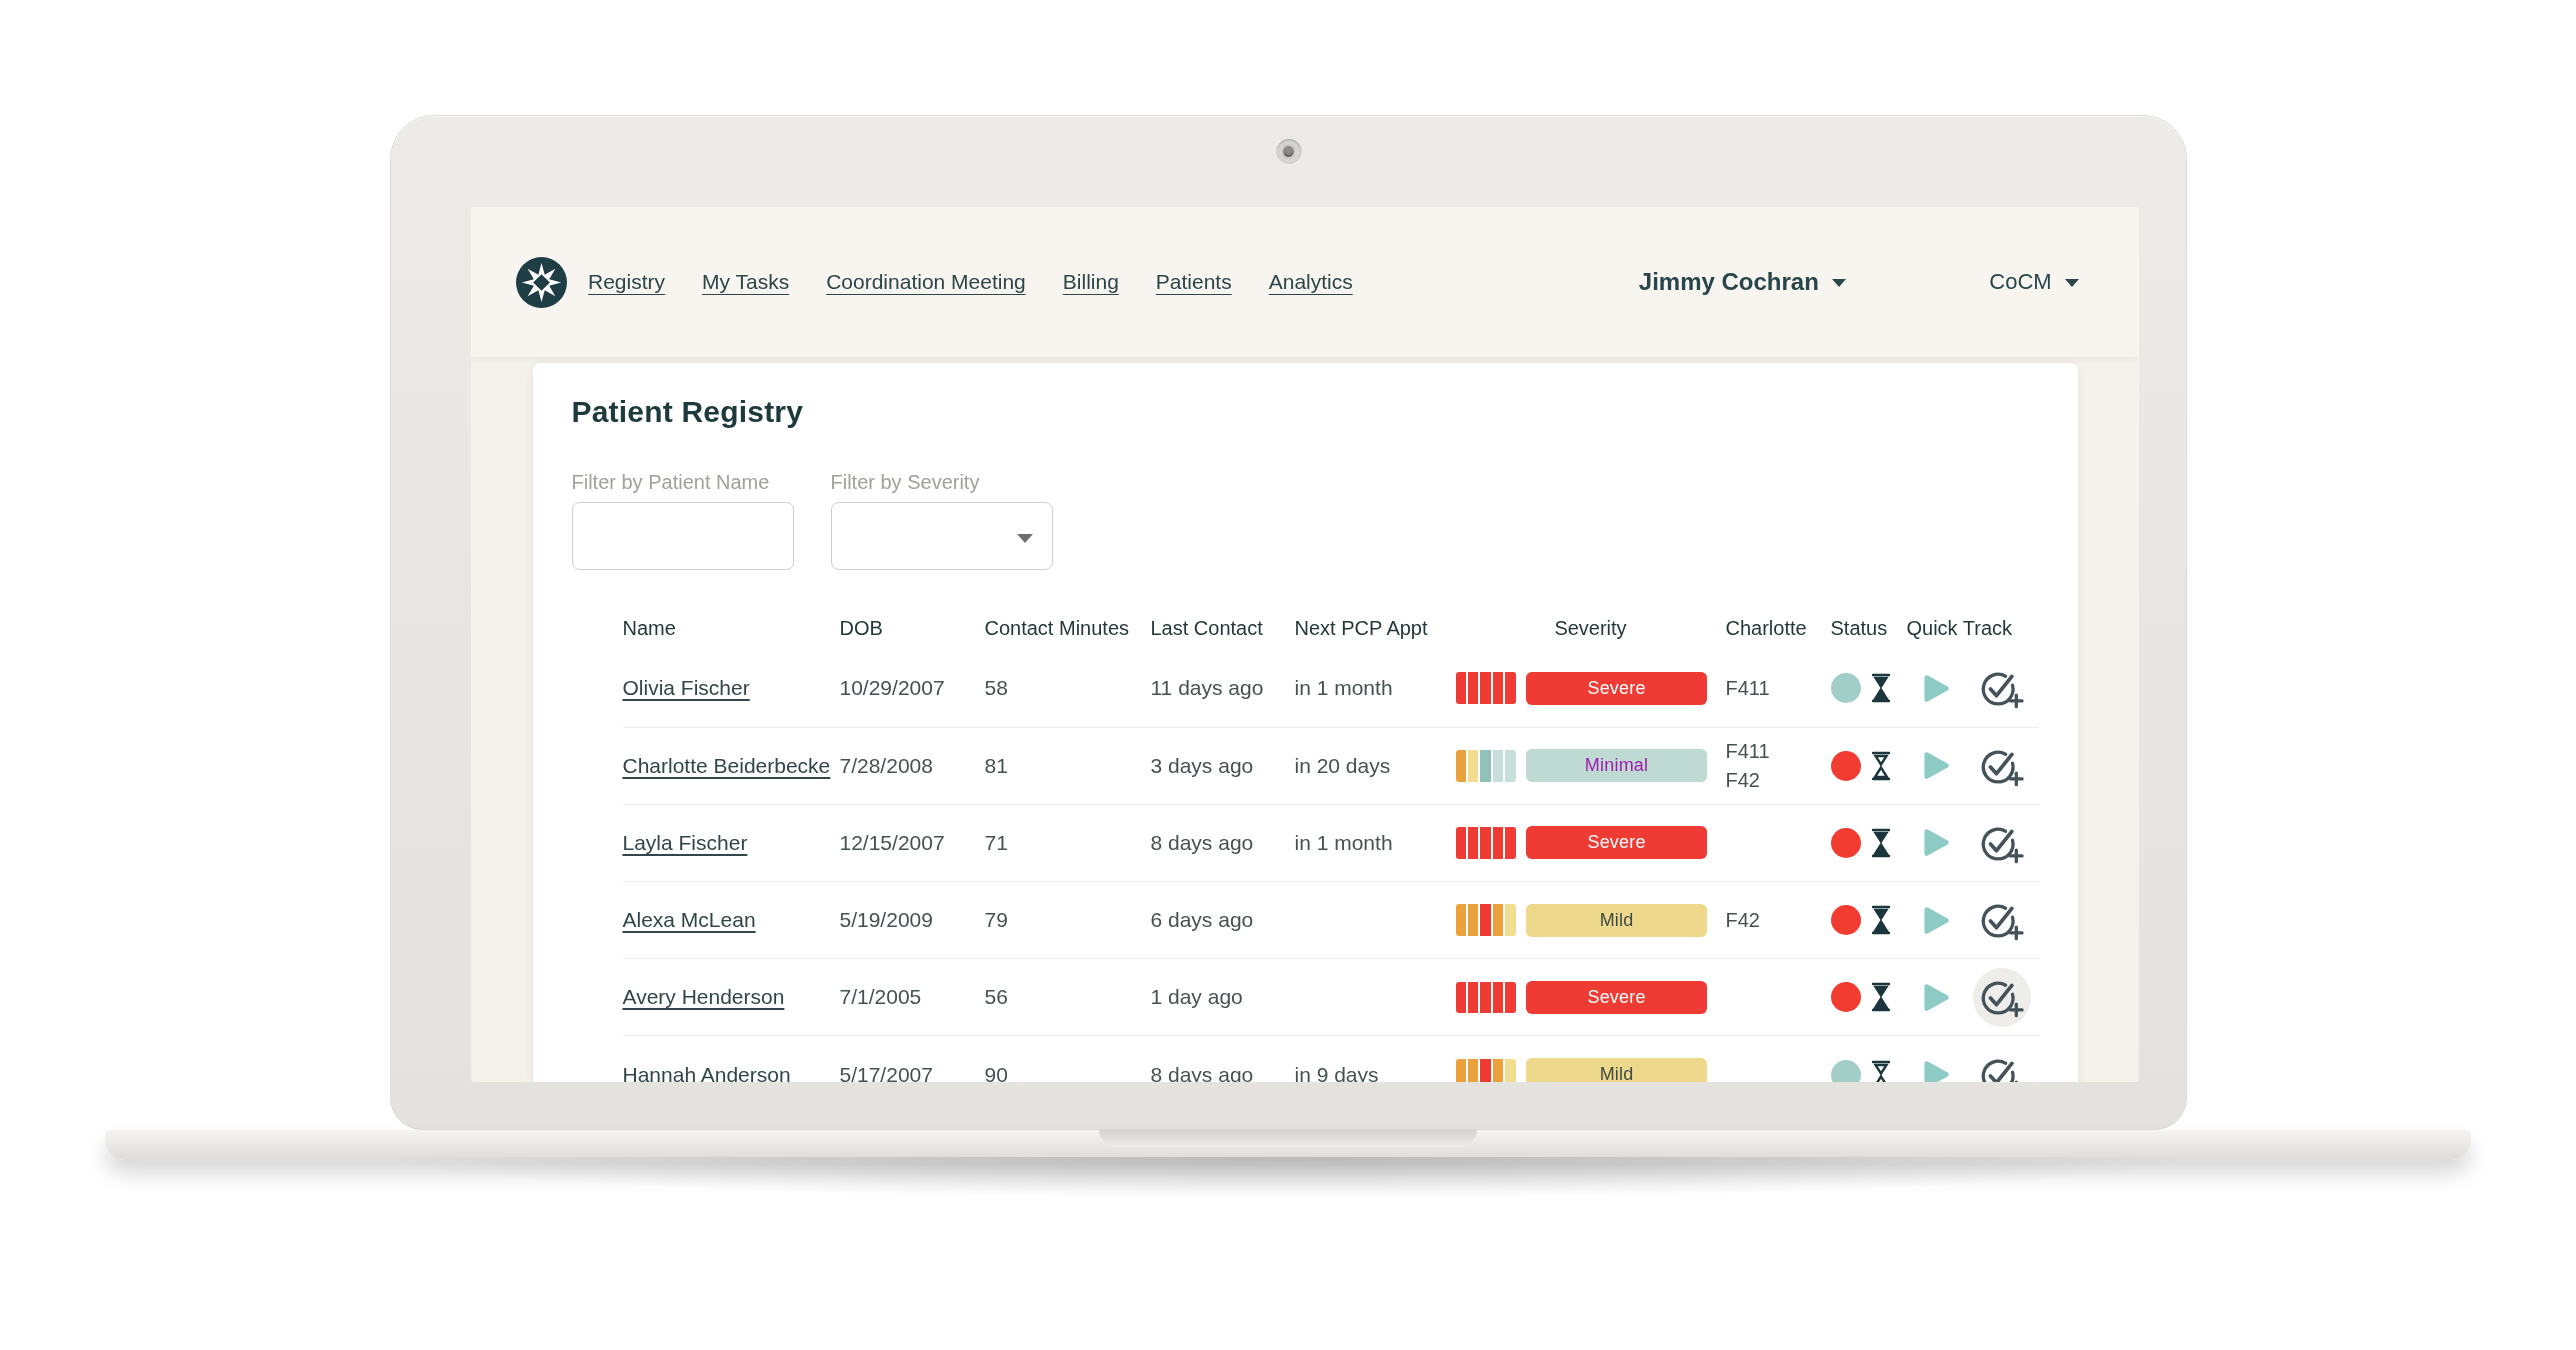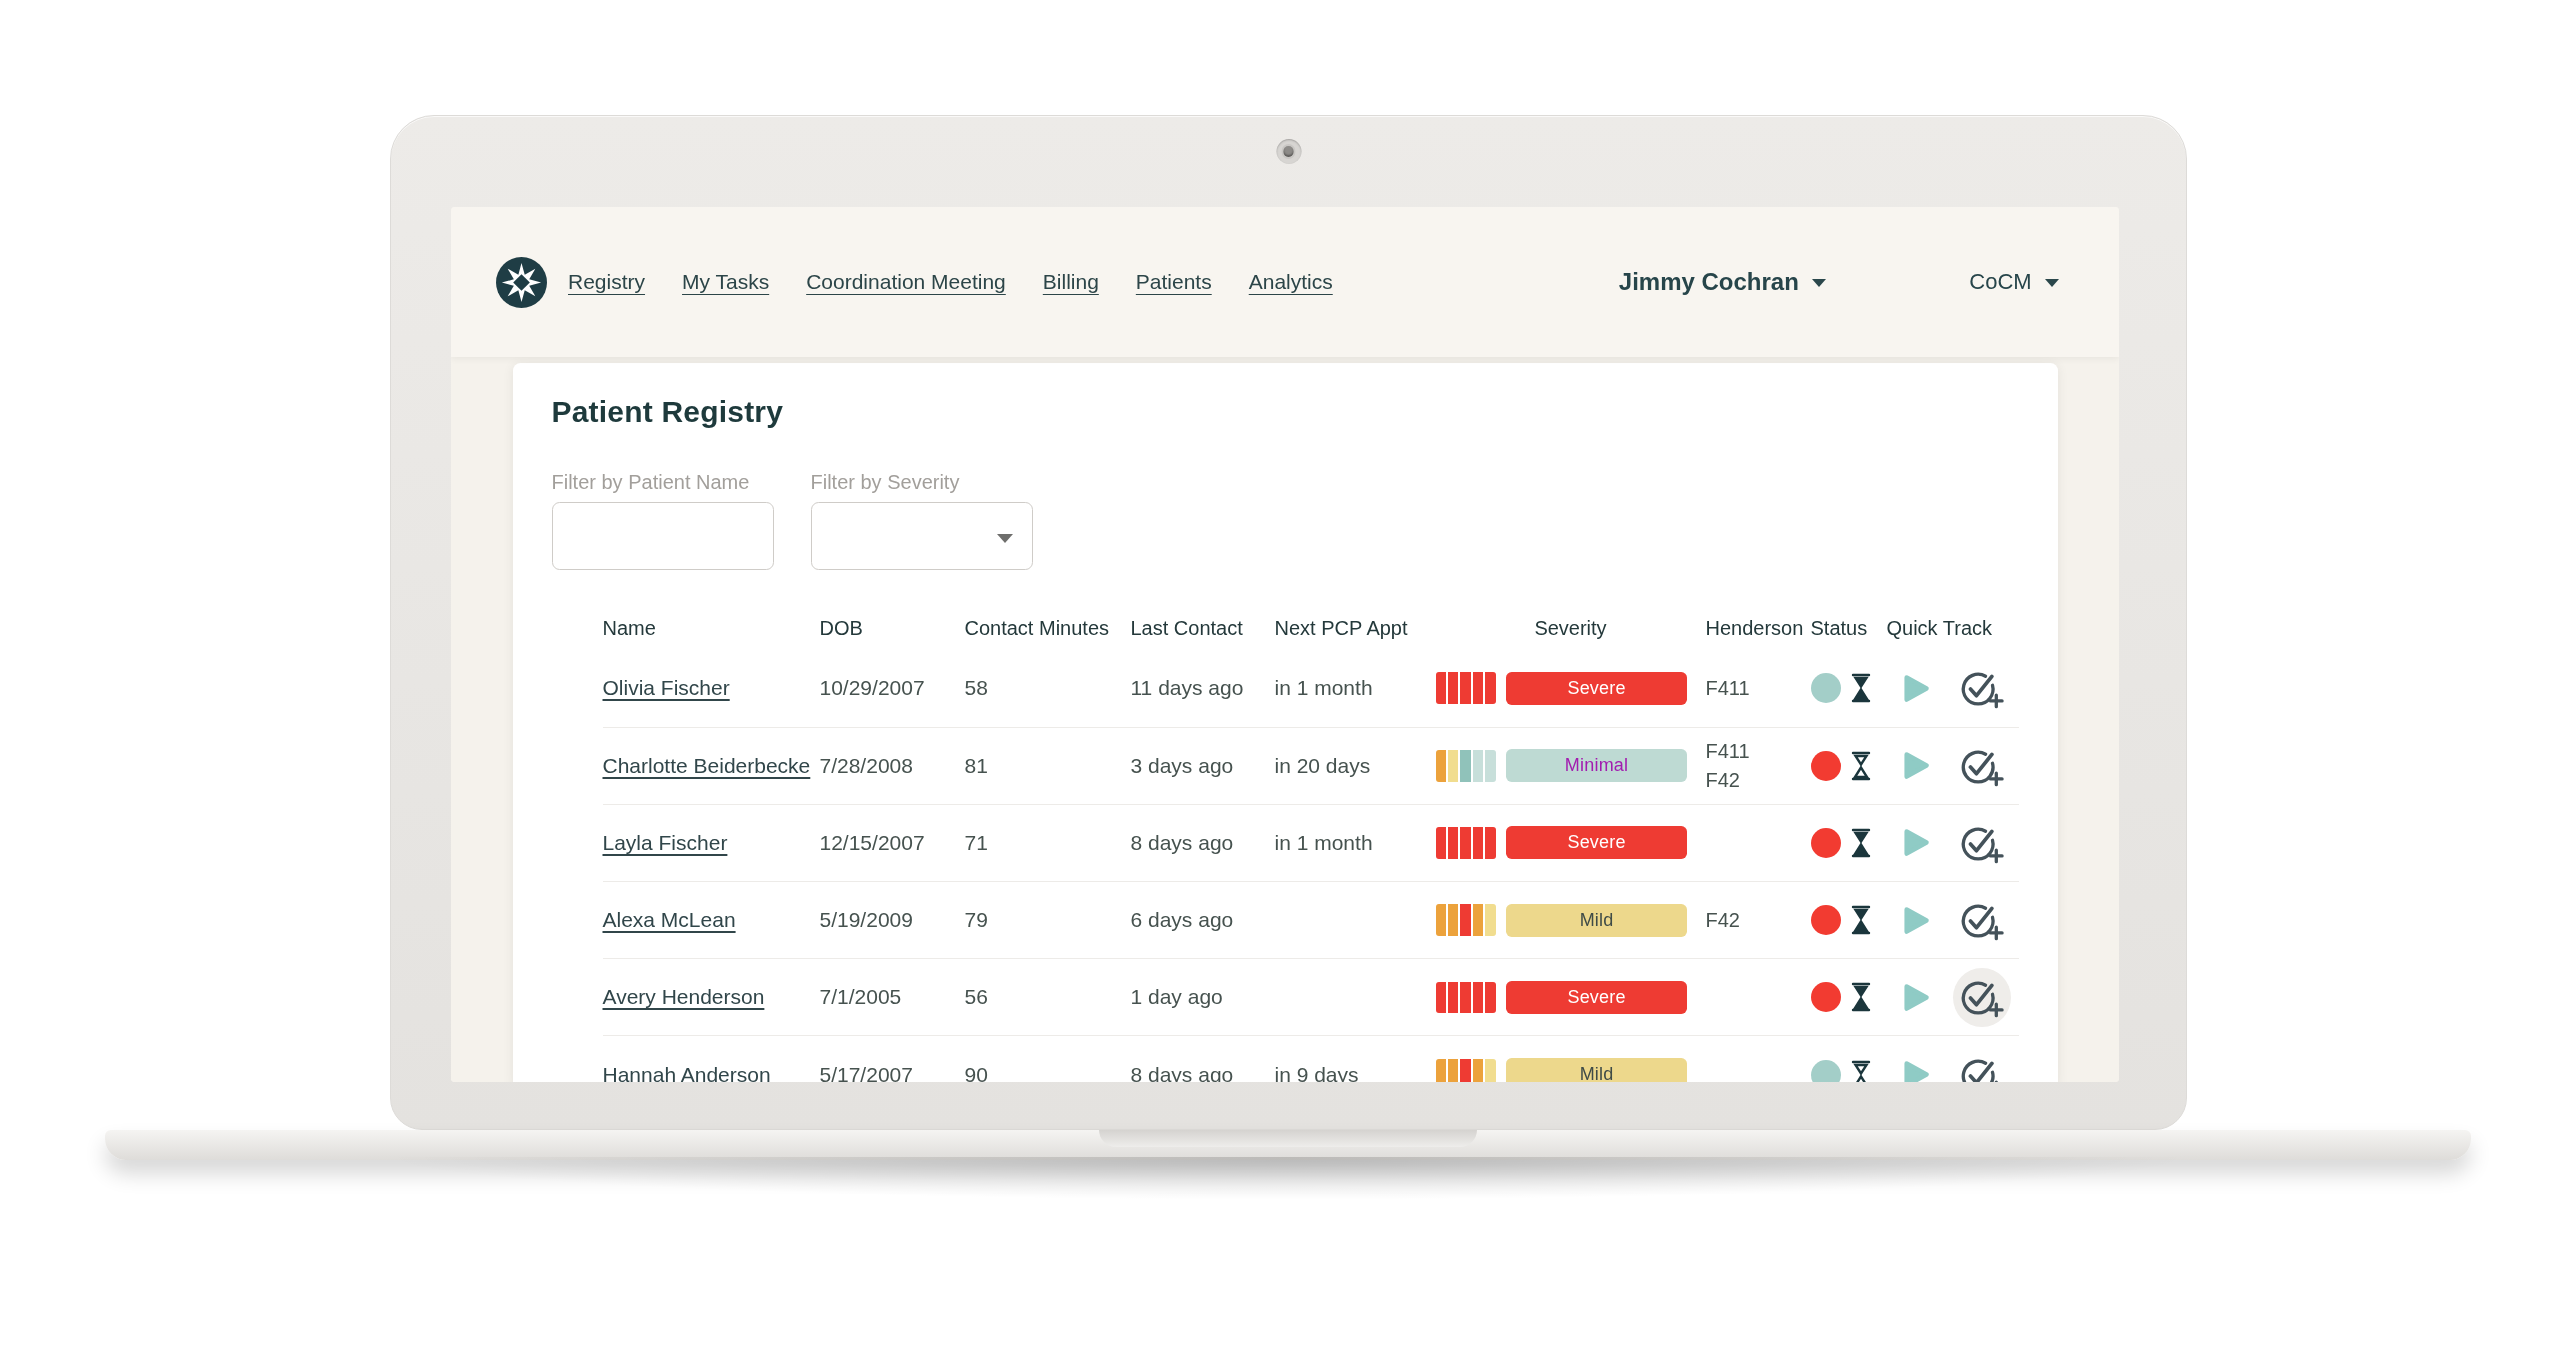--- a/index.html
+++ b/index.html
@@ -11,21 +11,21 @@
   .bezel { position:absolute; left:390px; top:115px; width:1797px; height:1015px;
            background:linear-gradient(#edebe8,#e4e2df);
            border:1px solid #dddbd8; border-radius:44px 44px 32px 32px;
            box-shadow:inset 0 1px 0 rgba(255,255,255,.7); }
   .camera { position:absolute; left:50%; top:23px; transform:translateX(-50%);
             width:25px; height:25px; border-radius:50%; background:#d7d5d2;
             display:flex; align-items:center; justify-content:center;
             box-shadow:inset 0 1px 1.9px rgba(0,0,0,.25); }
   .camera-dot { width:10.5px; height:10.5px; border-radius:50%; background:#8d8b88;
                 box-shadow:inset 0 -1.9px 1.9px rgba(0,0,0,.35), 0 0 0 1.9px #c9c7c4; }
-  .screen { position:absolute; left:60px; top:91px; width:1668px; height:875px;
+  .screen { position:absolute; left:80px; top:91px; width:1668px; height:875px;
             background:#f6f3ee; border-radius:3.8px; overflow:hidden; }
   .base { position:absolute; left:105px; top:1130px; width:2366px; height:30px;
           background:linear-gradient(#f5f4f2,#dedcd9);
           border-radius:5.7px 5.7px 21px 21px;
           box-shadow:0 13.4px 21px rgba(0,0,0,.16); }
   .notch { position:absolute; left:50%; top:0; transform:translateX(-50%);
            width:378px; height:17px;
            background:linear-gradient(#d5d3d0,#eeedeb);
            border-radius:0 0 17px 17px; }
   .floor-shadow { position:absolute; left:86px; top:1157px; width:2404px; height:92px;
@@ -156,21 +156,21 @@
           </div>
 
           <div class="table">
             <div class="t-head">
               <span>Name</span>
               <span>DOB</span>
               <span>Contact Minutes</span>
               <span>Last Contact</span>
               <span>Next PCP Appt</span>
               <span class="c-sev">Severity</span>
-              <span>Henderson</span>
+              <span>Charlotte</span>
               <span>Status</span>
               <span>Quick Track</span>
             </div>
             <div class="t-body">
   <div class="t-row">
     <a class="name-link">Olivia Fischer</a>
     <span class="cell">10/29/2007</span>
     <span class="cell">58</span>
     <span class="cell">11 days ago</span>
     <span class="cell">in 1 month</span>

